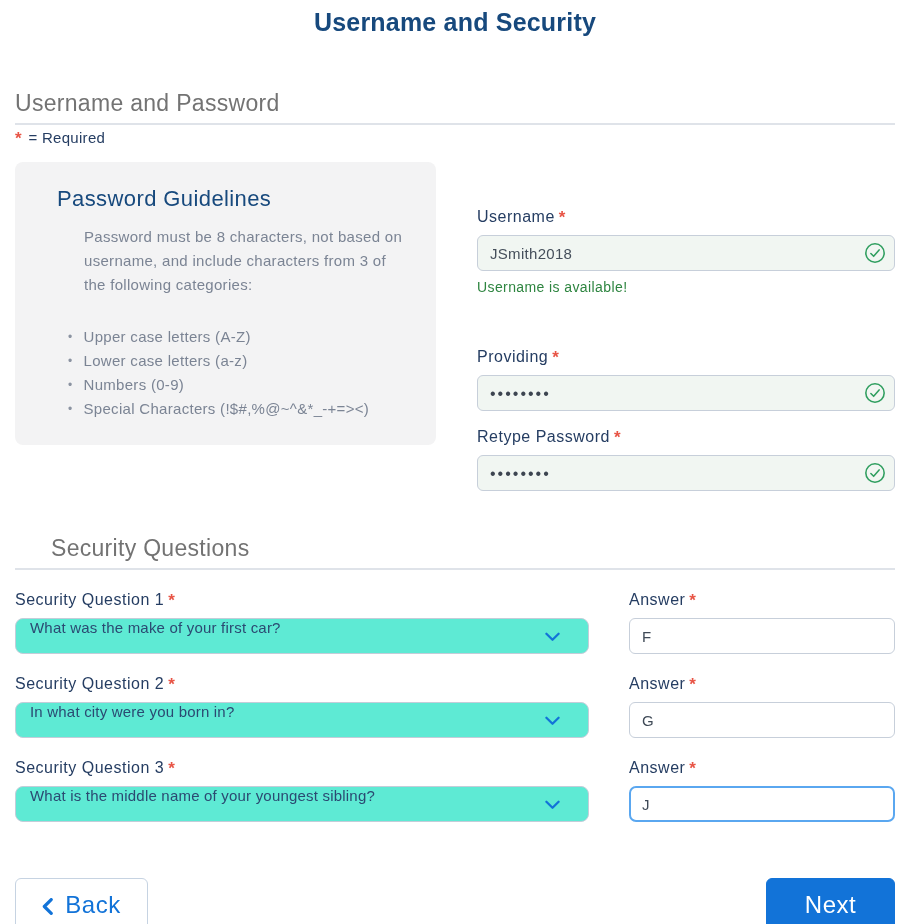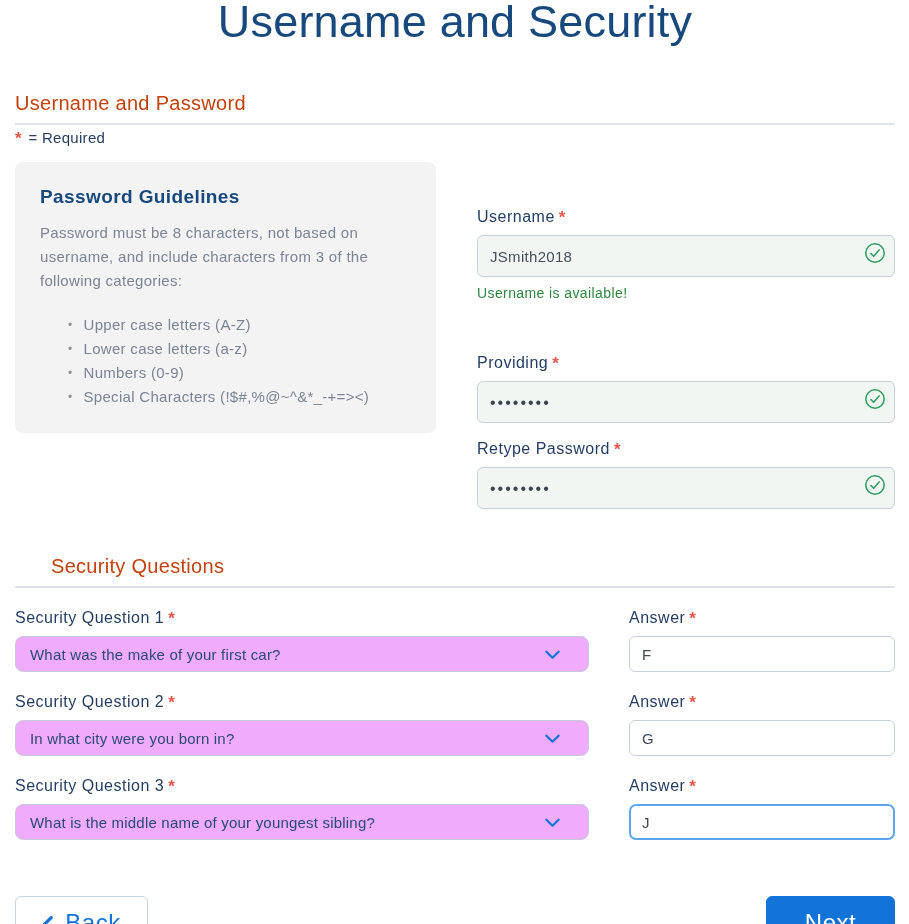--- a/index.html
+++ b/index.html
@@ -9,31 +9,31 @@
     height: 924px;
     font-family: "Liberation Sans", sans-serif;
     color: #253d62;
     overflow: hidden;
   }
   .page { width: 909px; padding: 0 14px 0 15px; }
 
   
   h1.page-title {
     text-align: center;
-    font-size: 45px;
-    font-weight: normal;
+    font-size: 25px;
+    font-weight: bold;
     letter-spacing: 0.2px;
     color: #17497d;
     line-height: 44px;
   }
   h2.section-heading {
-    font-size: 20px;
+    font-size: 23px;
     font-weight: normal;
     letter-spacing: 0.3px;
-    color: #c2410c;
+    color: #737373;
     line-height: 22px;
     margin-top: 48px;
   }
   h2.section-heading.security { margin-top: 46px; margin-left: 36px; }
   hr.divider {
     border: none;
     border-top: 2px solid #dfe3e9;
     margin-top: 9px;
   }
 
@@ -58,34 +58,36 @@
   .two-col { display: flex; gap: 41px; margin-top: 15px; align-items: flex-start; }
 
   .guidelines-box {
     width: 421px;
     min-height: 260px;
     background: #f3f3f4;
     border-radius: 8px;
     padding: 24px 30px 24px 25px;
   }
   .guidelines-box h3 {
-    font-size: 19px;
-    font-weight: bold;
+    font-size: 22px;
+    font-weight: normal;
     letter-spacing: 0.4px;
     color: #17497d;
+    margin-left: 17px;
   }
   .guidelines-box p {
     margin-top: 13px;
     font-size: 15px;
     line-height: 24px;
     letter-spacing: 0.3px;
     color: #7b8494;
     max-width: 368px;
-  }
-  .guidelines-box ul { list-style: none; margin: 20px 0 0 28px; }
+    margin-left: 44px;
+  }
+  .guidelines-box ul { list-style: none; margin: 28px 0 0 28px; }
   .guidelines-box li {
     font-size: 15px;
     line-height: 24px;
     letter-spacing: 0.3px;
     color: #7b8494;
   }
   .guidelines-box li::before {
     content: "\2022";
     font-size: 12px;
     margin-right: 11px;
@@ -99,21 +101,21 @@
     display: block;
     font-size: 16px;
     letter-spacing: 0.5px;
     color: #253d62;
     line-height: 18px;
     margin-bottom: 8px;
   }
   .input-wrap { position: relative; }
   .text-input {
     width: 100%;
-    height: 42px;
+    height: 36px;
     border: 1px solid #c7cfda;
     border-radius: 6px;
     background: #ffffff;
     font-family: "Liberation Sans", sans-serif;
     font-size: 15px;
     letter-spacing: 0.3px;
     color: #454f5b;
     padding: 0 36px 0 12px;
     outline: none;
   }
@@ -152,23 +154,23 @@
   }
   .q-row { display: flex; gap: 40px; margin-top: 21px; align-items: flex-start; }
   .q-col { width: 574px; }
   .a-col { width: 266px; }
   .select {
     position: relative;
     width: 100%;
     height: 36px;
     border: 1px solid #c3cdd9;
     border-radius: 8px;
-    background: #f0abfc;
+    background: #5eead4;
     display: flex;
-    align-items: center;
+    align-items: flex-start;
     padding: 0 44px 0 14px;
     cursor: pointer;
   }
   .select .select-value {
     font-size: 15px;
     letter-spacing: 0.2px;
     color: #2b4a72;
     white-space: nowrap;
     overflow: hidden;
   }

